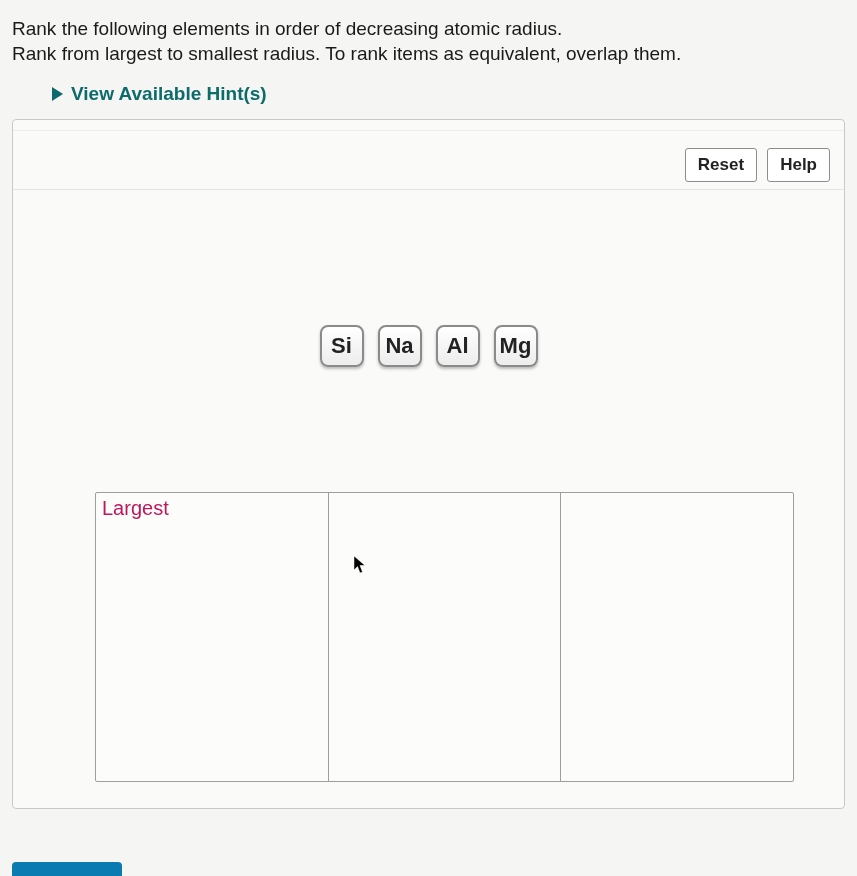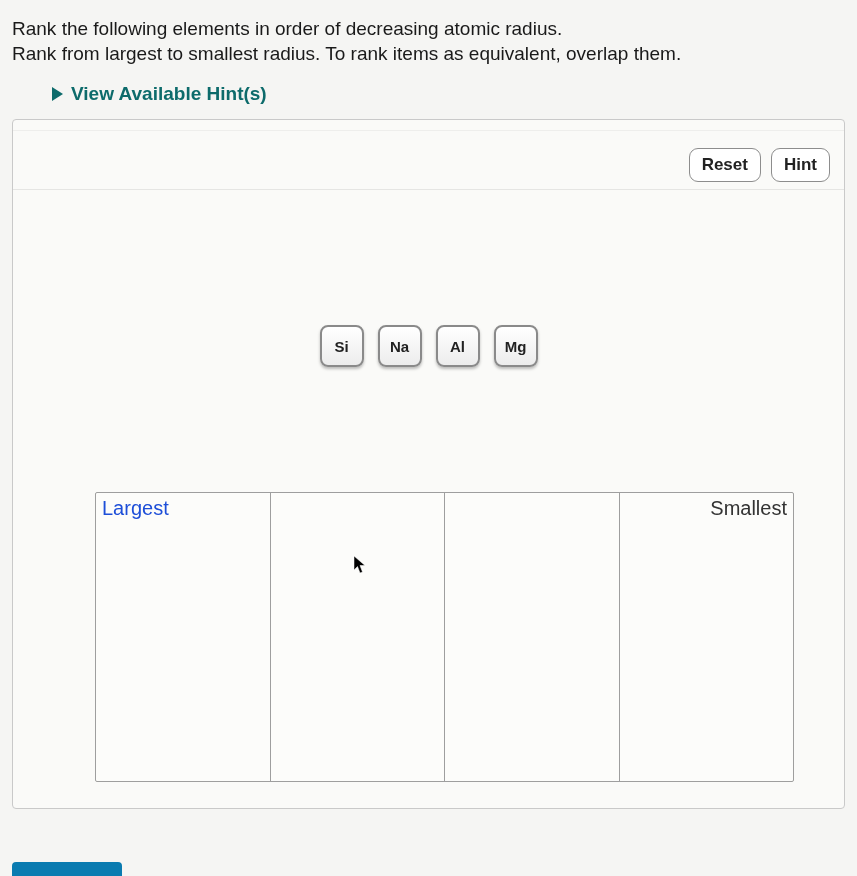--- a/index.html
+++ b/index.html
@@ -68,21 +68,21 @@
   }
   .panel-buttons {
     position: absolute;
     right: 14px;
     top: 28px;
     display: flex;
     gap: 10px;
   }
   .ctrl-btn {
     border: 1px solid #8d8d8d;
-    border-radius: 9px;
+    border-radius: 3px;
     background: #fff;
     padding: 6px 12px;
     font-size: 17px;
     font-weight: bold;
     color: #222;
     cursor: pointer;
   }
   .tiles {
     position: absolute;
     top: 205px;
@@ -95,21 +95,21 @@
   .tile {
     width: 44px;
     height: 42px;
     border: 2px solid #8a8a8a;
     border-radius: 8px;
     background: linear-gradient(#ffffff, #ececec);
     box-shadow: 0 2px 3px rgba(0,0,0,0.25);
     display: flex;
     align-items: center;
     justify-content: center;
-    font-size: 15px;
+    font-size: 22px;
     font-weight: 600;
     color: #222;
     cursor: grab;
     user-select: none;
   }
   .drop-area {
     position: absolute;
     left: 82px;
     right: 50px;
     top: 372px;
@@ -125,21 +125,21 @@
     position: relative;
   }
   .drop-slot:last-child {
     border-right: none;
   }
   .slot-label-left {
     position: absolute;
     top: 4px;
     left: 6px;
     font-size: 20px;
-    color: #1d4ed8;
+    color: #be185d;
   }
   .slot-label-right {
     position: absolute;
     top: 4px;
     right: 6px;
     font-size: 20px;
     color: #333;
   }
   .cursor {
     position: absolute;
@@ -175,40 +175,37 @@
 
 <div class="hints-toggle">
   <span class="tri"></span>
   <span>View Available Hint(s)</span>
 </div>
 
 <div class="work-panel">
   <div class="panel-header">
     <div class="panel-buttons">
       <button class="ctrl-btn">Reset</button>
-      <button class="ctrl-btn">Hint</button>
+      <button class="ctrl-btn">Help</button>
     </div>
   </div>
 
   <div class="tiles">
     <div class="tile">Si</div>
     <div class="tile">Na</div>
     <div class="tile">Al</div>
     <div class="tile">Mg</div>
   </div>
 
   <div class="drop-area">
     <div class="drop-slot">
       <span class="slot-label-left">Largest</span>
     </div>
     <div class="drop-slot"></div>
     <div class="drop-slot"></div>
-    <div class="drop-slot">
-      <span class="slot-label-right">Smallest</span>
-    </div>
   </div>
 
   <div class="cursor">
     <svg viewBox="0 0 14 20">
       <path d="M1 1 L1 15 L4.5 11.5 L7 18 L9.5 17 L7 10.5 L12 10.5 Z" fill="#000" stroke="#fff" stroke-width="0.5"></path>
     </svg>
   </div>
 </div>
 
 <div class="submit-stub"></div>

